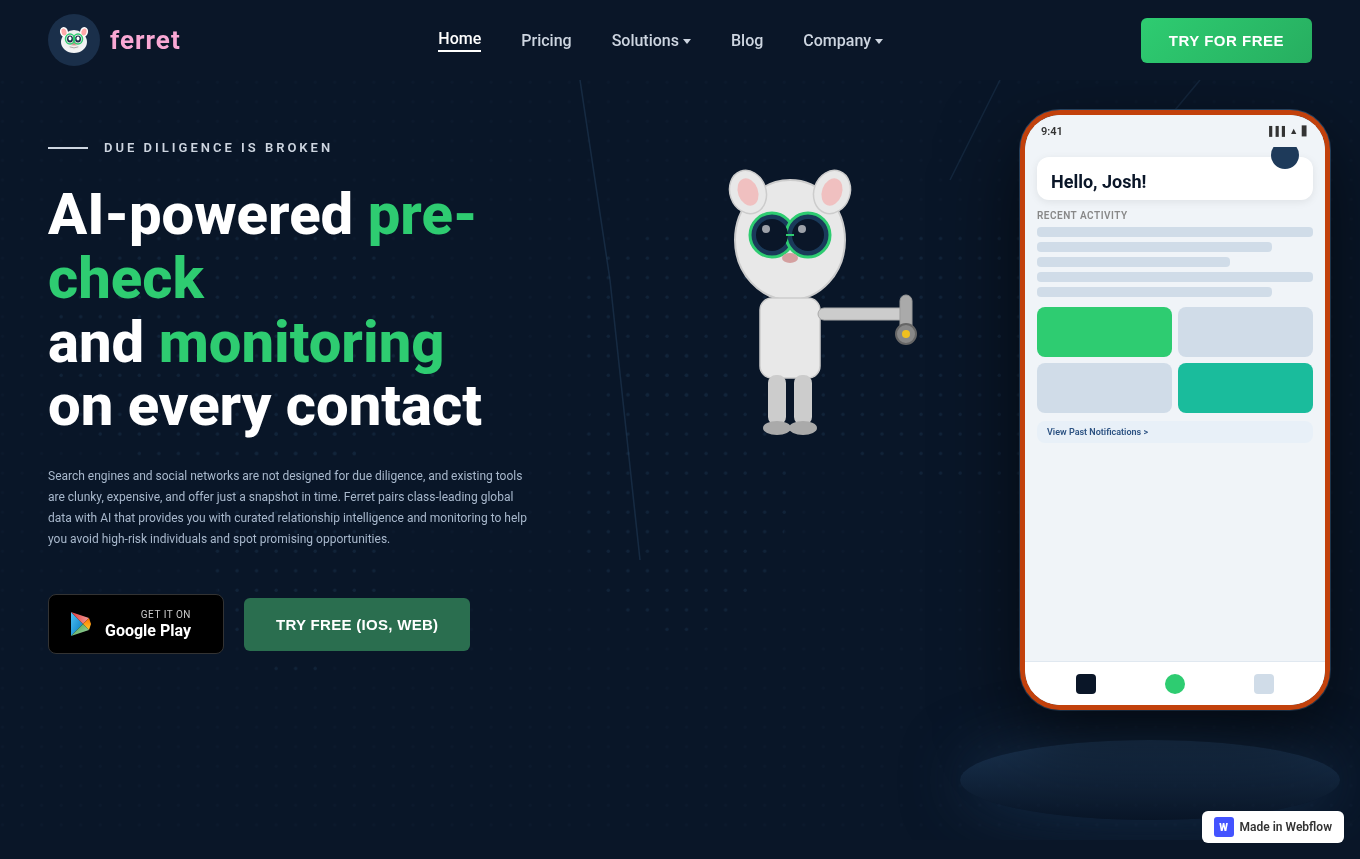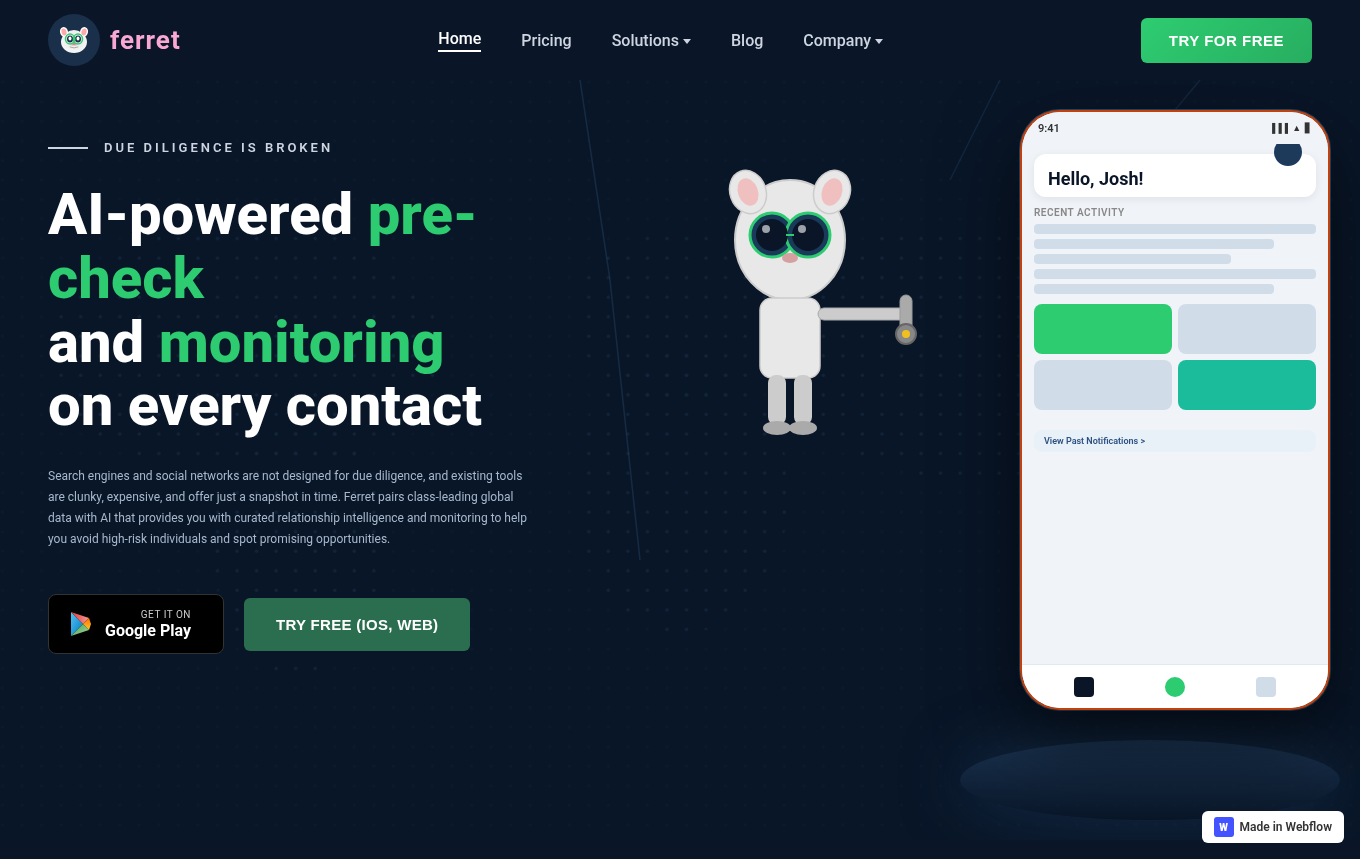--- a/index.html
+++ b/index.html
@@ -218,21 +218,21 @@
     }
 
     .phone-frame {
       position: absolute;
       right: 60px;
       top: 50px;
       width: 310px;
       height: 600px;
       background: #0d1f35;
       border-radius: 40px;
-      border: 2px solid #c2410c;
+      border: 5px solid #c2410c;
       box-shadow: 0 30px 80px rgba(0,0,0,0.6), 0 0 0 1px #2a4a6a;
       overflow: hidden;
       z-index: 3;
     }
 
     .phone-screen {
       width: 100%;
       height: 100%;
       background: #f0f4f8;
       border-radius: 32px;
@@ -322,21 +322,21 @@
     }
 
     .phone-card.green { background: #2ecc71; }
     .phone-card.teal { background: #1abc9c; }
     .phone-card.gray { background: #d0dce8; }
 
     .phone-notification-bar {
       background: #e8f0f8;
       border-radius: 8px;
       padding: 6px 10px;
-      margin-top: 20px;
+      margin-top: 8px;
       font-size: 9px;
       color: #2c5282;
       font-weight: 600;
     }
 
     .phone-bottom-nav {
       height: 44px;
       background: #ffffff;
       border-top: 1px solid #e0e8f0;
       display: flex;

